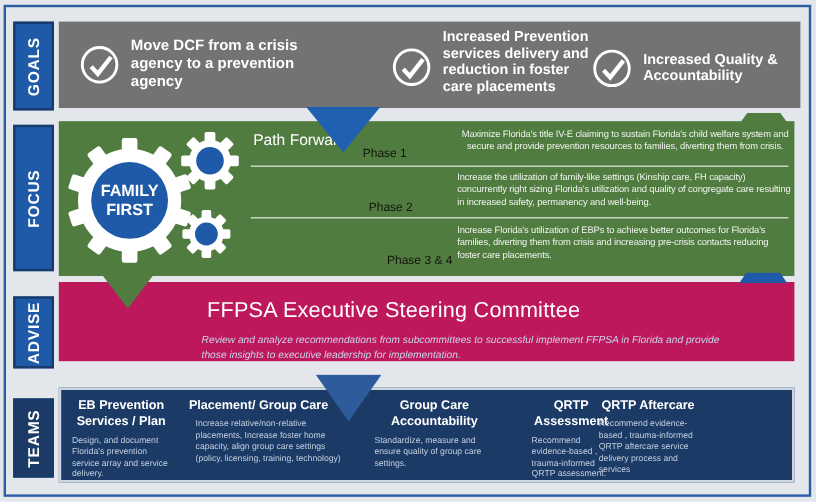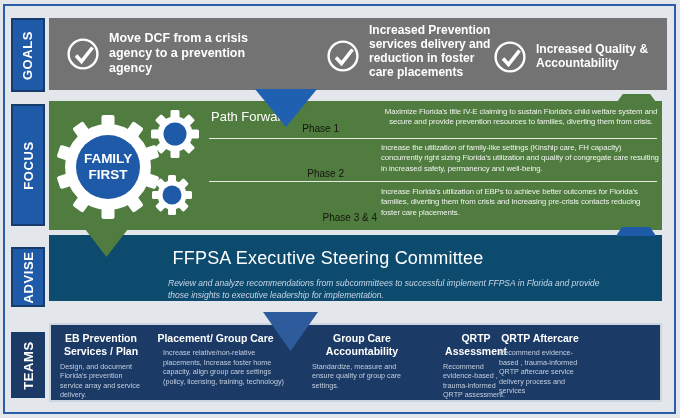--- a/index.html
+++ b/index.html
@@ -34,21 +34,21 @@
   .f-phase{position:absolute;font-size:10px;color:#14140c;text-align:right;}
   #f-p1{left:230px;top:22px;width:60px;}
   #f-p2{left:235px;top:67px;width:60px;}
   #f-p3{left:240px;top:111px;width:88px;}
   .f-sep{position:absolute;left:160px;width:448px;height:1px;background:rgba(255,255,255,.85);}
   #f-sep1{top:37px;} #f-sep2{top:80px;}
   .f-desc{position:absolute;left:332px;width:280px;color:#f0f4ee;font-size:7.8px;line-height:1.32;letter-spacing:-0.1px;}
   #f-d1{top:6px;text-align:center;} #f-d2{top:42px;} #f-d3{top:86px;}
 
   
-  .advise-bar{position:absolute;left:49px;top:235px;width:613px;height:66px;background:#0c4a6e;z-index:1;}
+  .advise-bar{position:absolute;left:49px;top:235px;width:613px;height:66px;background:#be185d;z-index:1;}
   .advise-title{position:absolute;left:0;top:13px;width:100%;box-sizing:border-box;padding-right:55px;
     text-align:center;color:#fff;font-size:18px;letter-spacing:.2px;}
   .advise-desc{position:absolute;left:119px;top:43px;width:432px;color:#c9d6e8;font-size:8.5px;line-height:1.4;font-style:italic;}
 
   
   .teams-panel{position:absolute;left:49px;top:323px;width:613px;height:79px;background:#1b3a66;
     border:2px solid #cdd5e0;box-sizing:border-box;z-index:1;}
   .t-col{position:absolute;top:7px;}
   .t-head{color:#fff;font-weight:bold;font-size:10.5px;text-align:center;line-height:1.28;}
   .t-body{color:#c3cfdf;font-size:7.2px;line-height:1.32;margin-top:3px;}

